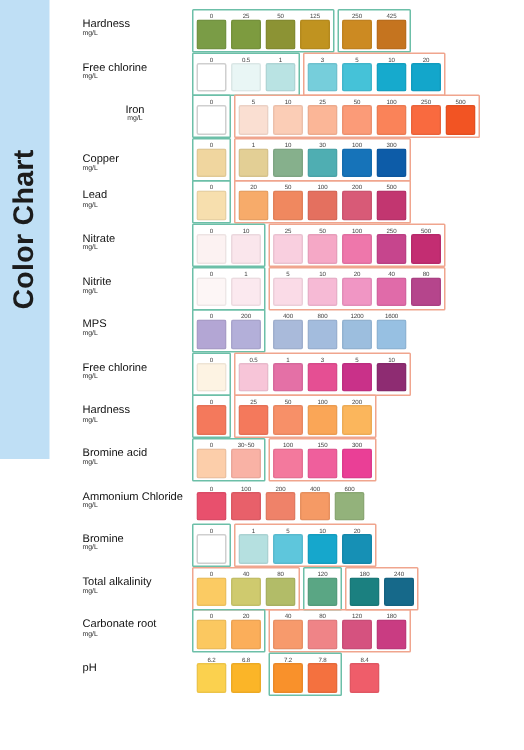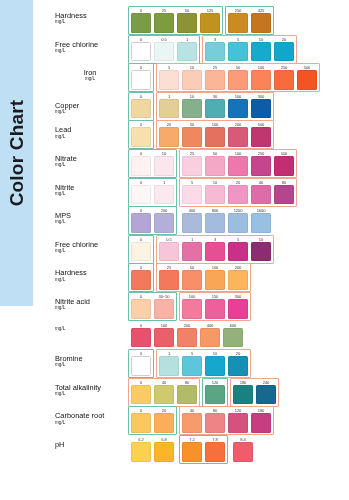--- a/index.html
+++ b/index.html
@@ -532,21 +532,21 @@
             </div>
             <div class="cell">
               <div class="cell-val">200</div>
               <div class="swatch" style="background: rgb(251, 182, 92);"></div>
             </div>
           </div>
         </div>
       </div>
       <div class="row" style="top: 292px;">
         <div class="row-label" style="top: 6px;">
-          <span class="row-name">Nitrite acid</span>
+          <span class="row-name">Bromine acid</span>
           <span class="row-unit">mg/L</span>
         </div>
         <div class="groups">
           <div class="group rec">
             <div class="cell">
               <div class="cell-val">0</div>
               <div class="swatch" style="background: rgb(252, 206, 170);"></div>
             </div>
             <div class="cell">
               <div class="cell-val">30~50</div>
@@ -564,20 +564,21 @@
             </div>
             <div class="cell">
               <div class="cell-val">300</div>
               <div class="swatch" style="background: rgb(234, 63, 150);"></div>
             </div>
           </div>
         </div>
       </div>
       <div class="row" style="top: 320.6px;">
         <div class="row-label" style="top: 6px;">
+          <span class="row-name">Ammonium Chloride</span>
           <span class="row-unit">mg/L</span>
         </div>
         <div class="groups">
           <div class="group none">
             <div class="cell">
               <div class="cell-val">0</div>
               <div class="swatch" style="background: rgb(232, 80, 109);"></div>
             </div>
             <div class="cell">
               <div class="cell-val">100</div>

